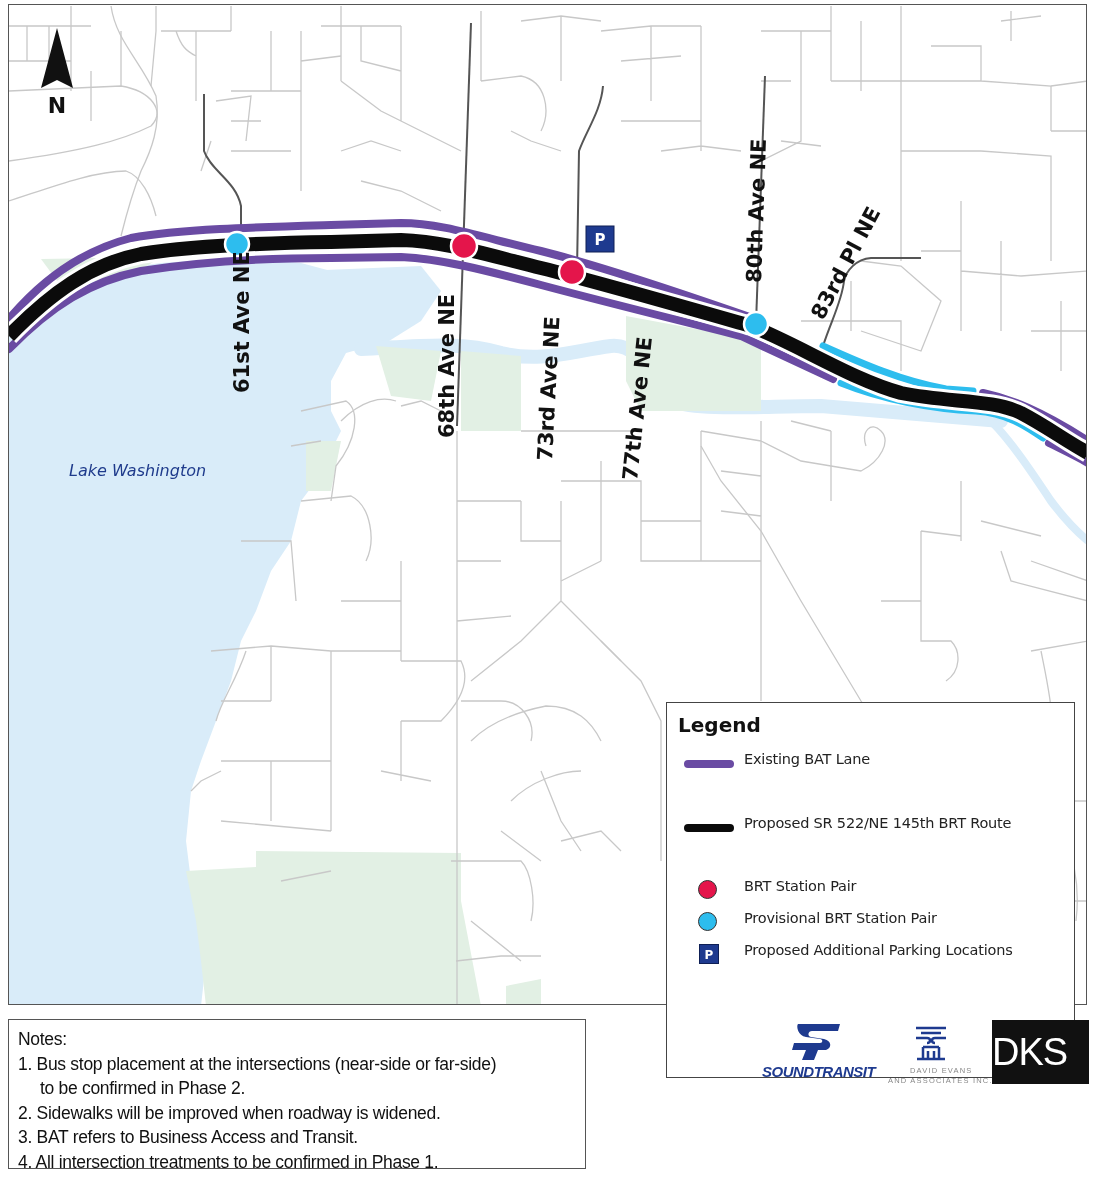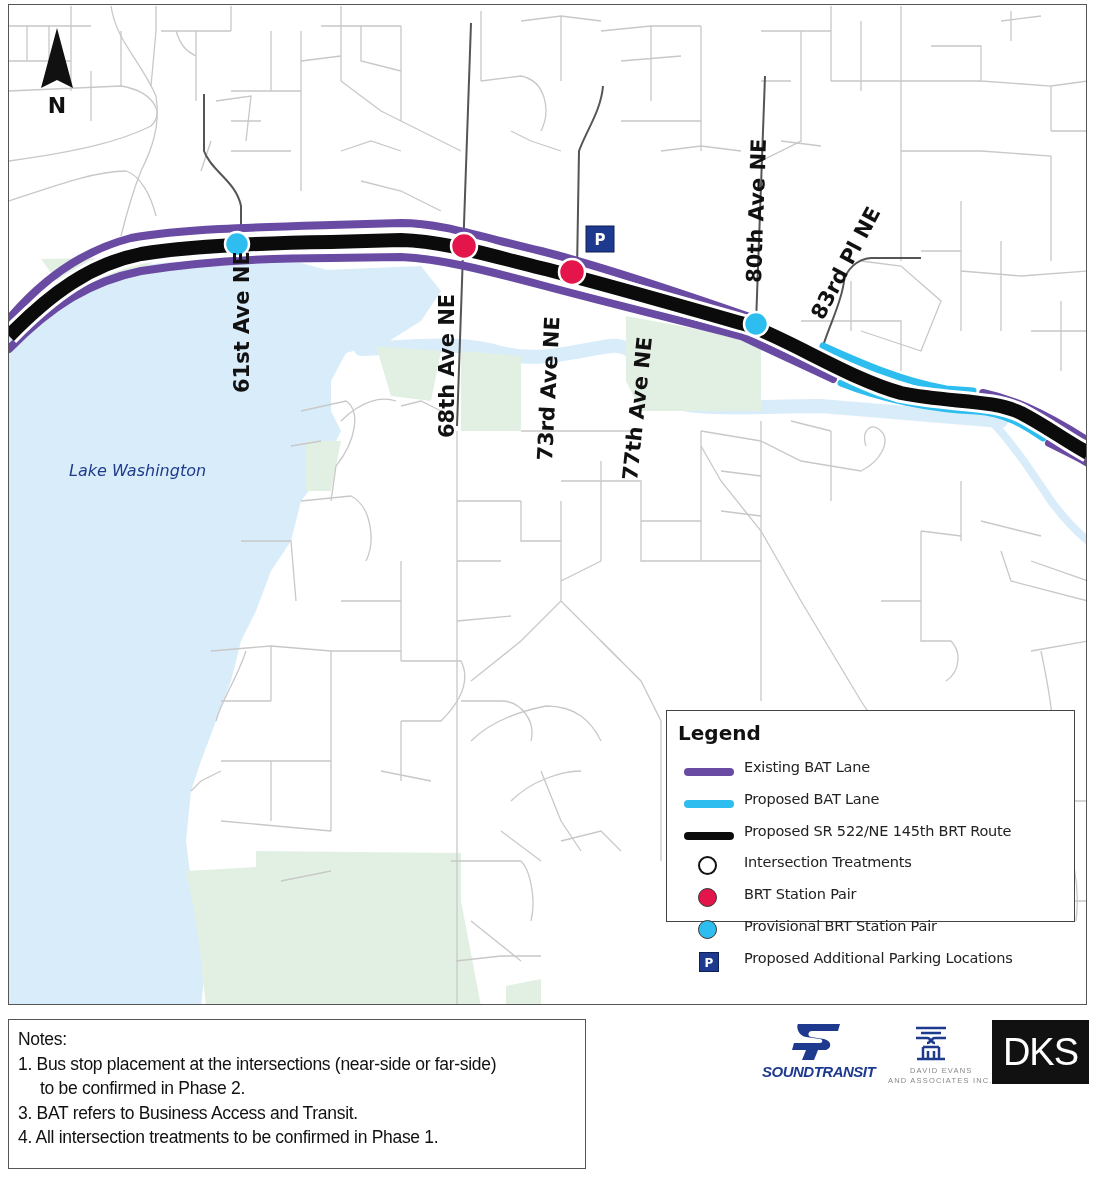--- a/index.html
+++ b/index.html
@@ -3,42 +3,42 @@
 <meta charset="utf-8">
 <style>
   html, body { margin:0; padding:0; background:#ffffff; }
   body { width:1100px; height:1178px; position:relative; overflow:hidden; font-family:"DejaVu Sans", "Liberation Sans", sans-serif; }
   #map-frame { position:absolute; left:8px; top:4px; width:1079px; height:1001px; border:1.5px solid #555; box-sizing:border-box; overflow:hidden; background:#fff; }
   #map-svg { position:absolute; left:0; top:0; }
   .street-label { font-family:"DejaVu Sans", sans-serif; font-weight:bold; font-size:21px; fill:#111; }
   .lake-label { font-family:"DejaVu Sans", sans-serif; font-style:italic; font-size:16px; fill:#1f3b8c; }
   .north-n { font-family:"DejaVu Sans", sans-serif; font-weight:bold; font-size:22px; fill:#111; }
 
-  #legend { position:absolute; left:666px; top:702px; width:409px; height:212px; border:1.5px solid #444; background:#fff; box-sizing:border-box;margin-top:8px; }
+  #legend { position:absolute; left:666px; top:702px; width:409px; height:376px; border:1.5px solid #444; background:#fff; box-sizing:border-box; }
   #legend-title { position:absolute; left:11px; top:10px; font-family:"DejaVu Sans", sans-serif; font-weight:bold; font-size:20px; color:#111; }
   .legend-row { position:absolute; left:0; height:28px; width:100%; }
   .legend-swatch { position:absolute; left:12px; top:0; width:56px; height:28px; }
   .legend-text { position:absolute; left:77px; top:1px; font-family:"DejaVu Sans", sans-serif; font-size:14.5px; color:#222; white-space:nowrap; letter-spacing:-0.2px; }
   .line-swatch { position:absolute; left:5px; top:10px; width:50px; height:8px; border-radius:4px; }
   .circle-swatch { position:absolute; left:19px; top:3px; width:19px; height:19px; border-radius:50%; box-sizing:border-box; }
   .p-swatch { position:absolute; left:20px; top:3px; width:20px; height:20px; background:#1e3a8f; color:#fff; font-weight:bold; font-size:12px; text-align:center; line-height:20px; border:1px solid #0e1f55; box-sizing:border-box; font-family:"DejaVu Sans", sans-serif; }
 
   #notes { position:absolute; left:8px; top:1019px; width:578px; height:150px; border:1.5px solid #555; box-sizing:border-box; background:#fff; padding:7px 9px; }
   .note-line { font-family:"Liberation Sans", sans-serif; font-size:17.5px; line-height:24.5px; color:#111; white-space:nowrap; letter-spacing:-0.3px; }
   .note-indent { padding-left:22px; }
 
   #logos { position:absolute; left:756px; top:1018px; width:334px; height:68px; }
   #logo-st { position:absolute; left:0; top:0; width:118px; height:68px; }
   #logo-st-mark { position:absolute; left:34px; top:4px; }
   #logo-st-text { position:absolute; left:6px; top:45px; font-family:Liberation Sans, sans-serif; font-weight:bold; font-style:italic; font-size:15px; color:#1e3a8f; letter-spacing:-0.5px; white-space:nowrap; }
   #logo-dea { position:absolute; left:124px; top:4px; width:110px; height:68px; }
   #logo-dea-mark { position:absolute; left:33px; top:3px; }
   #logo-dea-text1 { position:absolute; left:30px; top:44px; font-family:"Liberation Sans", sans-serif; font-size:7.5px; color:#888; letter-spacing:1.2px; white-space:nowrap; }
   #logo-dea-text2 { position:absolute; left:8px; top:54px; font-family:"Liberation Sans", sans-serif; font-size:7.5px; color:#888; letter-spacing:1.2px; white-space:nowrap; }
-  #logo-dks { position:absolute; left:236px; top:2px; width:97px; height:64px; background:#111; color:#fff; font-family:"Liberation Sans", sans-serif; font-size:38px; text-align:center; line-height:64px; letter-spacing:-1px; }
+  #logo-dks { position:absolute; left:236px; top:2px; width:97px; height:64px; background:#111; color:#fff; font-family:"Liberation Sans", sans-serif; font-size:38px; text-align:left; line-height:64px; letter-spacing:-1px; }
 </style>
 </head>
 <body>
 
 <div id="map-frame">
   <svg id="map-svg" width="1079" height="1001" viewBox="8 4 1079 1001" xmlns="http://www.w3.org/2000/svg">
 
     <path fill="#d9ecf9" d="M8,330 C40,290 90,270 160,262 L215,258 L260,258 L300,262 L330,270 L330,300 L360,320 L370,345 L345,352 L330,380 L330,410 L340,430 L330,450 L315,480 L300,500 L290,540 L270,570 L255,610 L240,640 L230,680 L215,720 L200,760 L190,790 L185,840 L190,880 L200,920 L205,960 L200,1005 L8,1005 Z"></path>
 
     <path fill="#d9ecf9" d="M300,270 L420,265 L440,290 L420,320 L380,345 L350,350 L330,330 Z"></path>
@@ -140,37 +140,25 @@
 </div>
 
 <div id="legend">
   <div id="legend-title">Legend</div>
   <div class="legend-row" style="top:47px;">
     <div class="legend-swatch">
         <div class="line-swatch" style="background:#6a4ba3;"></div>
       </div>
     <div class="legend-text">Existing BAT Lane</div>
   </div>
-  <div class="legend-row" style="top:79px;">
-    <div class="legend-swatch">
-        <div class="line-swatch" style="background:#2dbdee;"></div>
-      </div>
-    <div class="legend-text">Proposed BAT Lane</div>
-  </div>
   <div class="legend-row" style="top:111px;">
     <div class="legend-swatch">
         <div class="line-swatch" style="background:#0b0b0b;"></div>
       </div>
     <div class="legend-text">Proposed SR 522/NE 145th BRT Route</div>
-  </div>
-  <div class="legend-row" style="top:142px;">
-    <div class="legend-swatch">
-        <div class="circle-swatch" style="border:2px solid #111;background:#fff;"></div>
-      </div>
-    <div class="legend-text">Intersection Treatments</div>
   </div>
   <div class="legend-row" style="top:174px;">
     <div class="legend-swatch">
         <div class="circle-swatch" style="background:#e4154b;border:1px solid #333;"></div>
       </div>
     <div class="legend-text">BRT Station Pair</div>
   </div>
   <div class="legend-row" style="top:206px;">
     <div class="legend-swatch">
         <div class="circle-swatch" style="background:#2dbdee;border:1px solid #333;"></div>
@@ -182,20 +170,21 @@
         <div class="p-swatch">P</div>
       </div>
     <div class="legend-text">Proposed Additional Parking Locations</div>
   </div>
 </div>
 
 <div id="notes">
   <div class="note-line">Notes:</div>
   <div class="note-line">1. Bus stop placement at the intersections (near-side or far-side)</div>
   <div class="note-line note-indent">to be confirmed in Phase 2.</div>
+  <div class="note-line">2. Sidewalks will be improved when roadway is widened.</div>
   <div class="note-line">3. BAT refers to Business Access and Transit.</div>
   <div class="note-line">4. All intersection treatments to be confirmed in Phase 1.</div>
 </div>
 
 <div id="logos">
   <div id="logo-st">
     <svg id="logo-st-mark" width="52" height="40" viewBox="0 0 52 40">
       <path d="M8,2 L50,2 L48,9 L22,9 C18,9 17,14 21,15 L34,17 C42,19 42,26 36,28 L28,28 L24,38 L12,38 L16,28 L2,28 L4,21 L30,21 C33,21 33,17 30,17 L16,15 C8,14 6,4 8,2 Z" fill="#1e3a8f"></path>
     </svg>
     <div id="logo-st-text">SOUNDTRANSIT</div>

